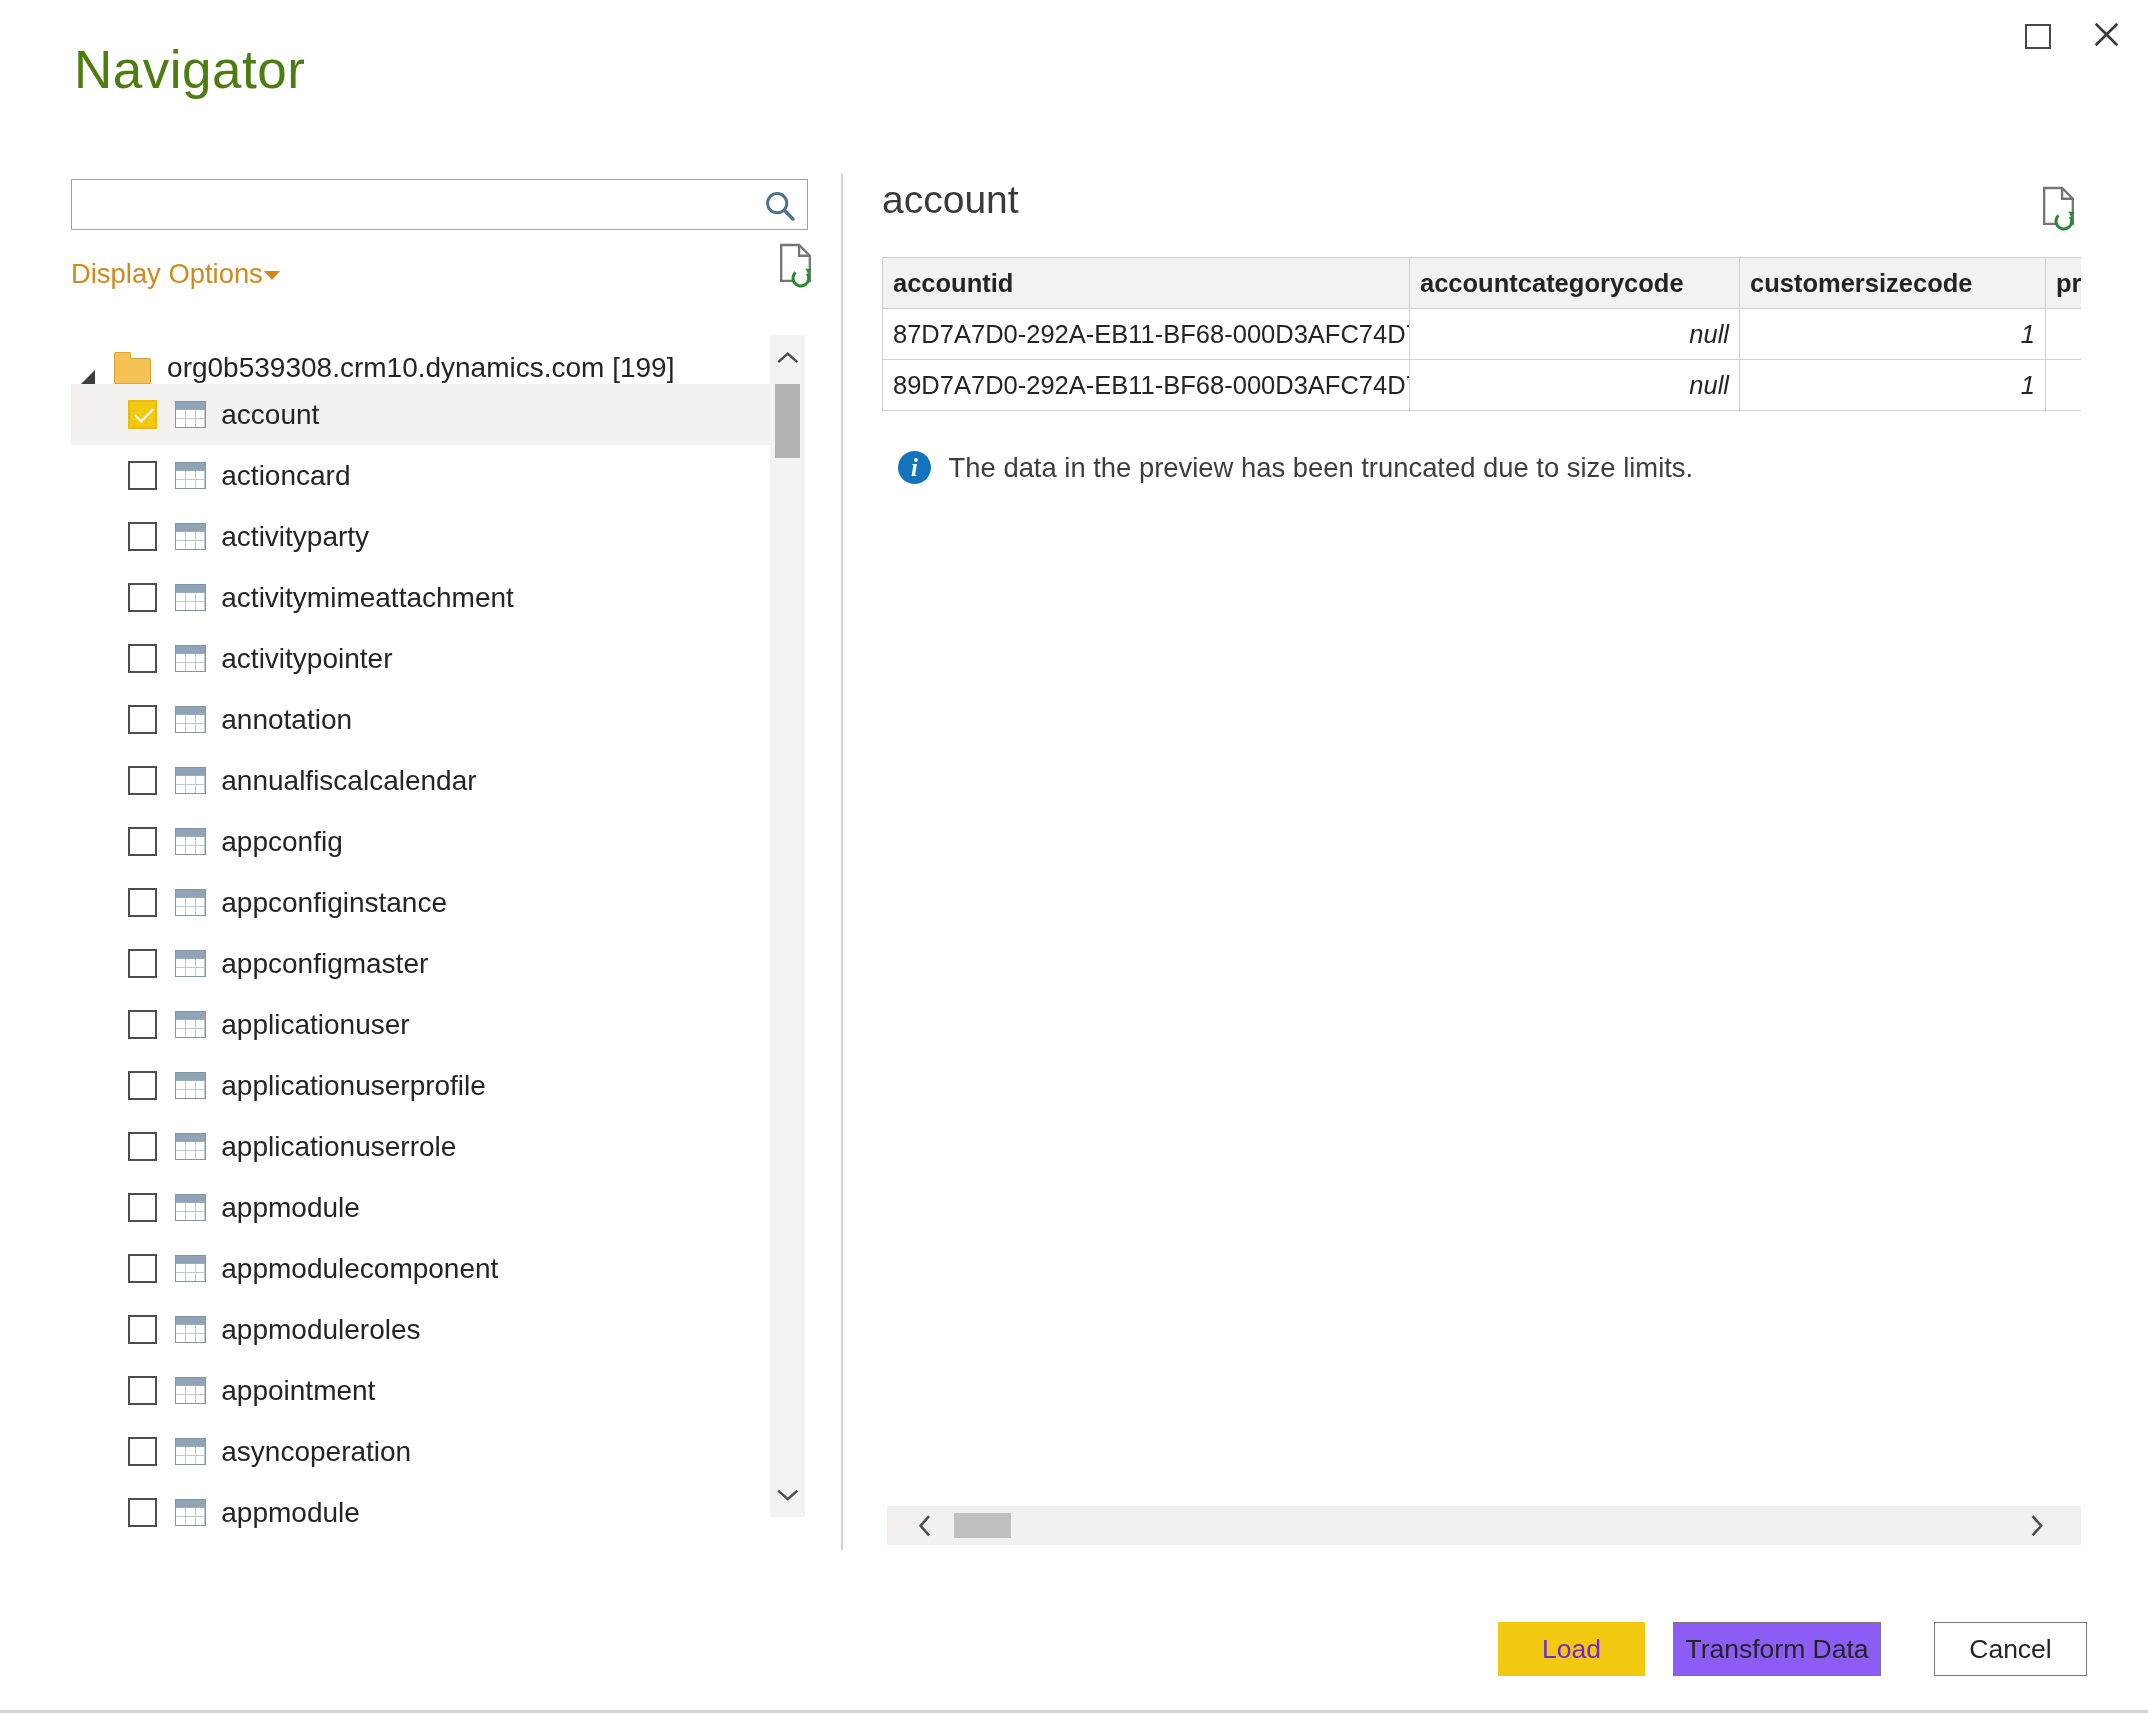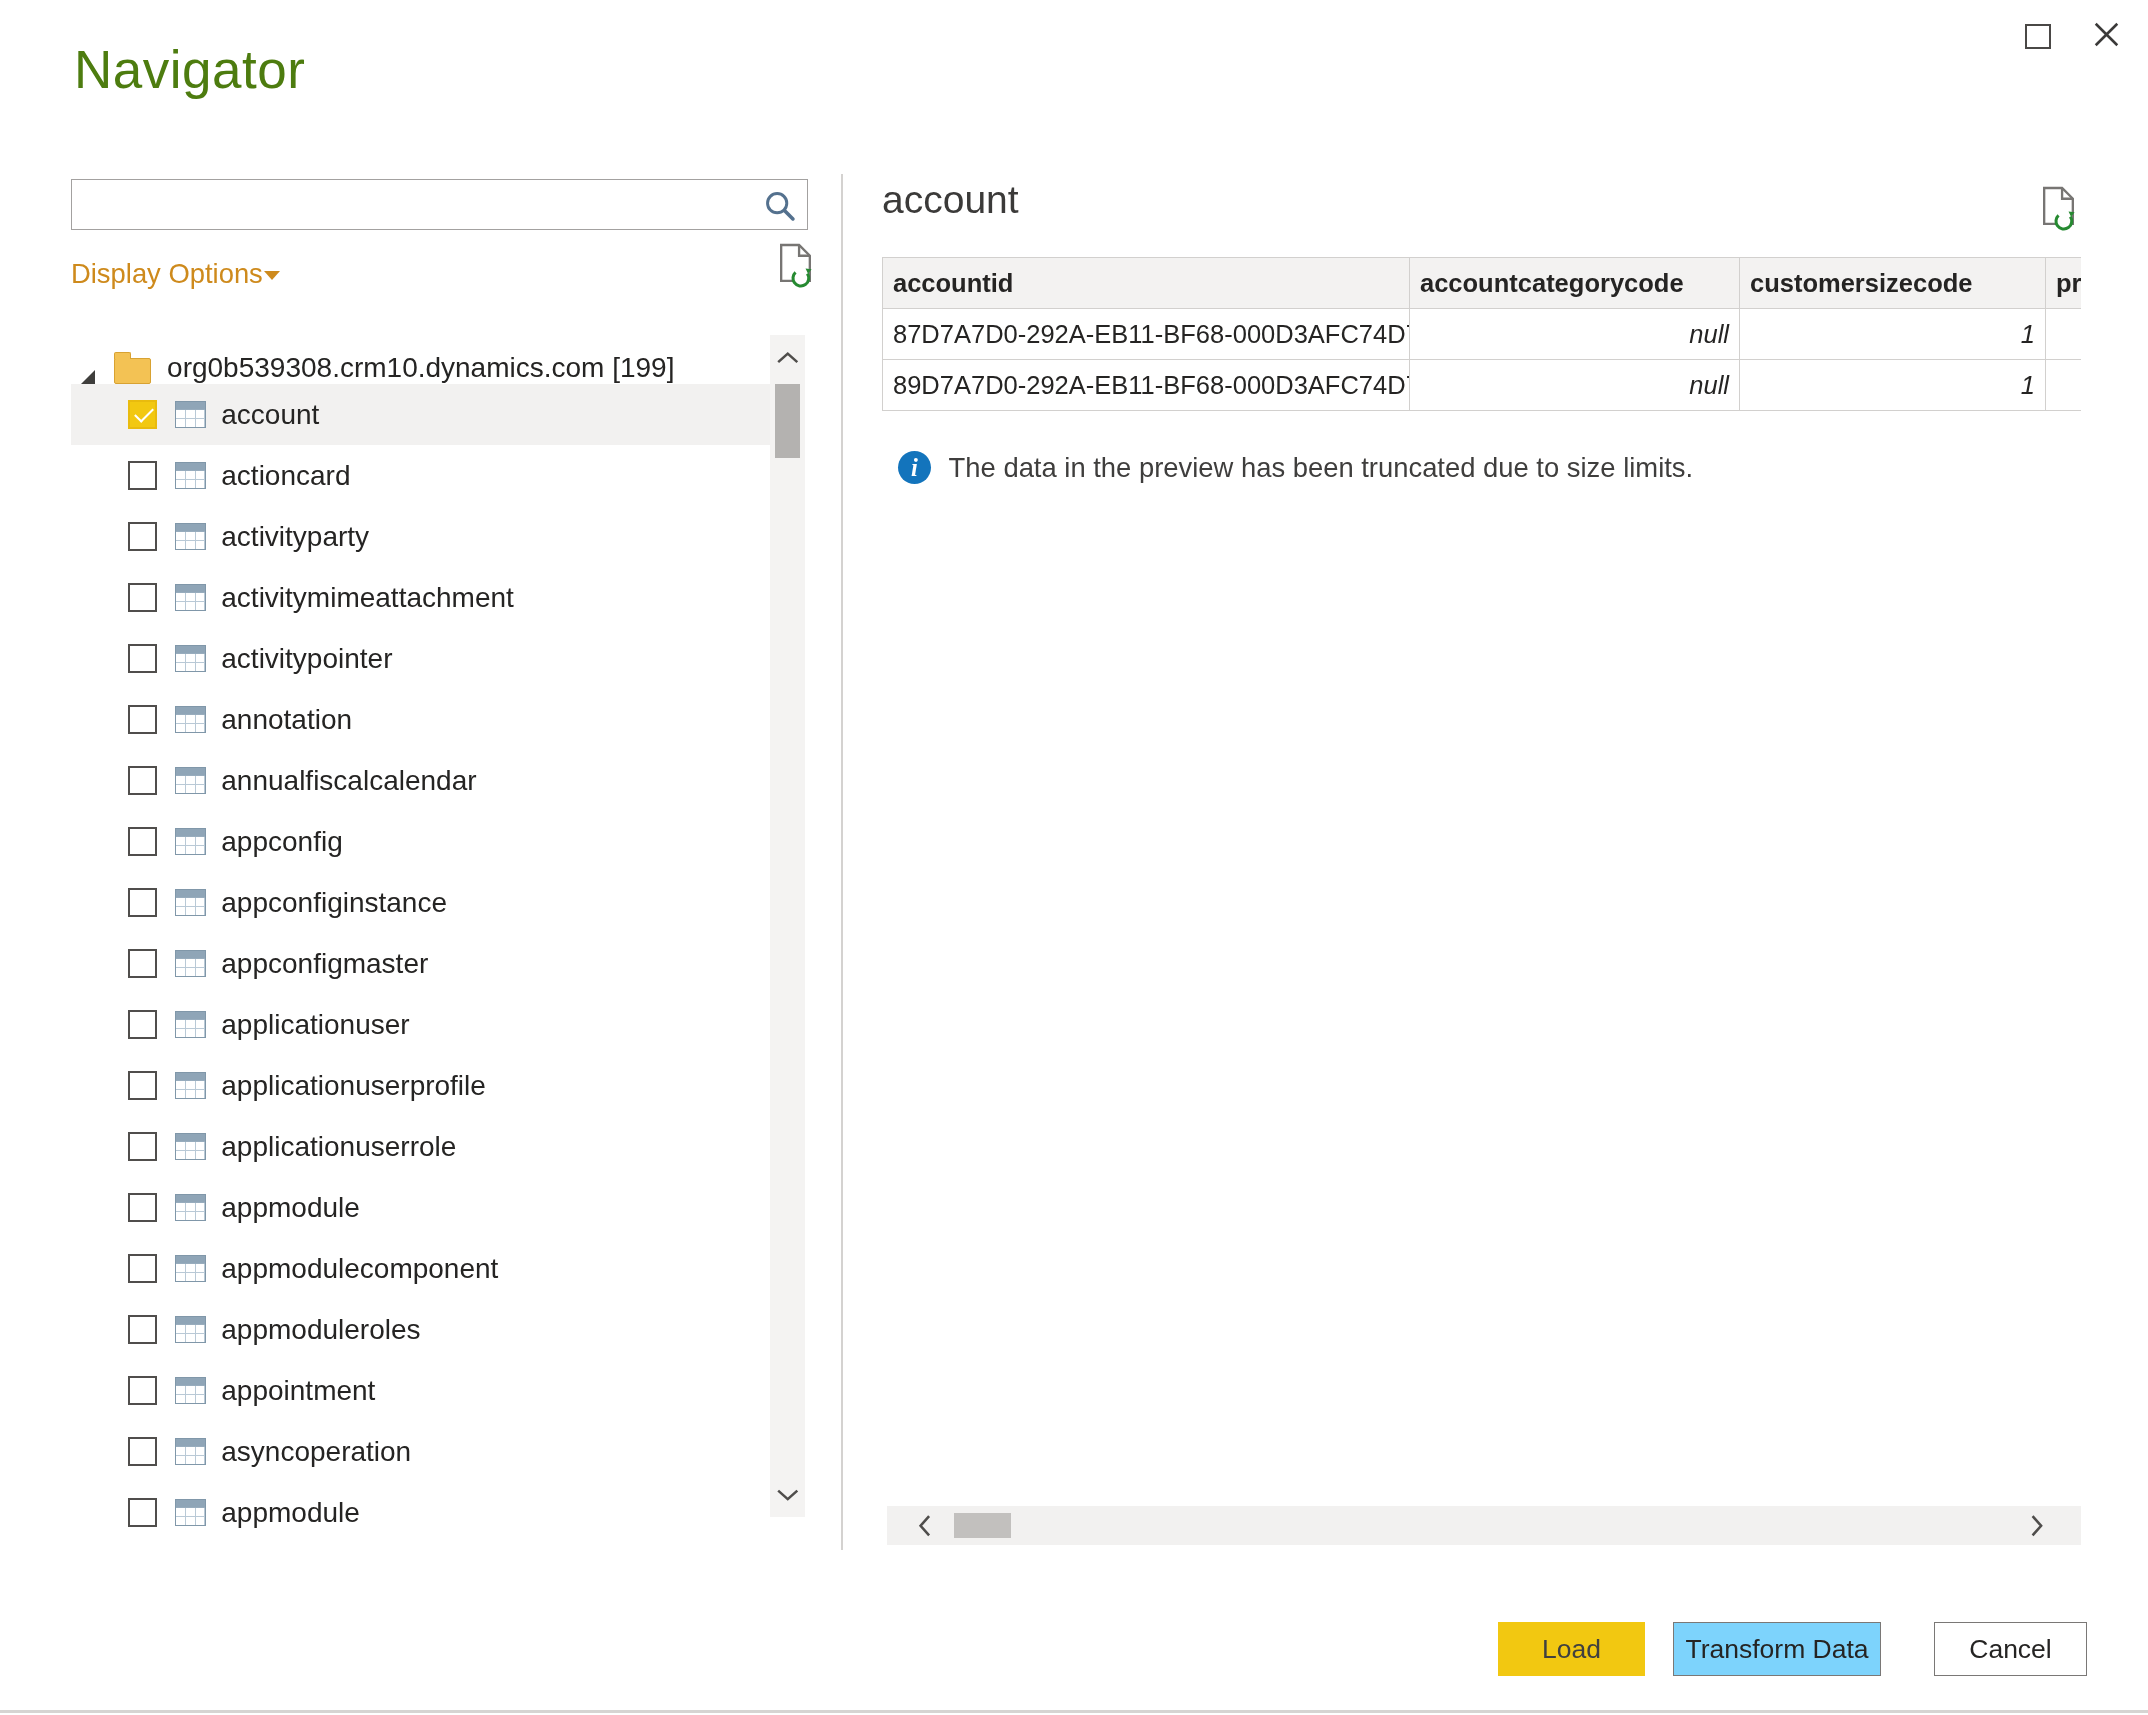--- a/index.html
+++ b/index.html
@@ -69,22 +69,22 @@
 
   
   .h-scrollbar { position:absolute; left:887px; top:1506px; width:1194px; height:39px; background:#f2f1f0; }
   .h-scrollbar .arrow-btn { position:absolute; top:0; width:45px; height:39px; display:flex; align-items:center; justify-content:center; cursor:pointer; }
   .h-scrollbar .left { left:15.7px; }
   .h-scrollbar .right { right:21.6px; }
   .h-thumb { position:absolute; left:67px; top:6.9px; width:57px; height:25.5px; background:#c2c0be; cursor:pointer; }
 
   
   .btn { position:absolute; top:1622px; height:54px; font-size:26.5px; font-family:"Liberation Sans", sans-serif; display:flex; align-items:center; justify-content:center; cursor:pointer; }
-  .btn-load { left:1498px; width:147px; background:#f2c811; border:1px solid #f2c811; color:#404040; }
-  .btn-transform { left:1673px; width:208px; background:#7dd3fc; border:1px solid #7a7876; color:#252423; }
+  .btn-load { left:1498px; width:147px; background:#f2c811; border:1px solid #f2c811; color:#6d28d9; }
+  .btn-transform { left:1673px; width:208px; background:#8b5cf6; border:1px solid #7a7876; color:#252423; }
   .btn-cancel { left:1934px; width:153px; background:#fff; border:1px solid #7a7876; color:#252423; }
 
   .bottom-edge { position:absolute; left:0; top:1710px; width:2148px; height:2.9px; background:#d6d4d2; }
 </style>
 </head>
 <body>
 
 <div class="window">
 
   <div class="max-btn"></div>

